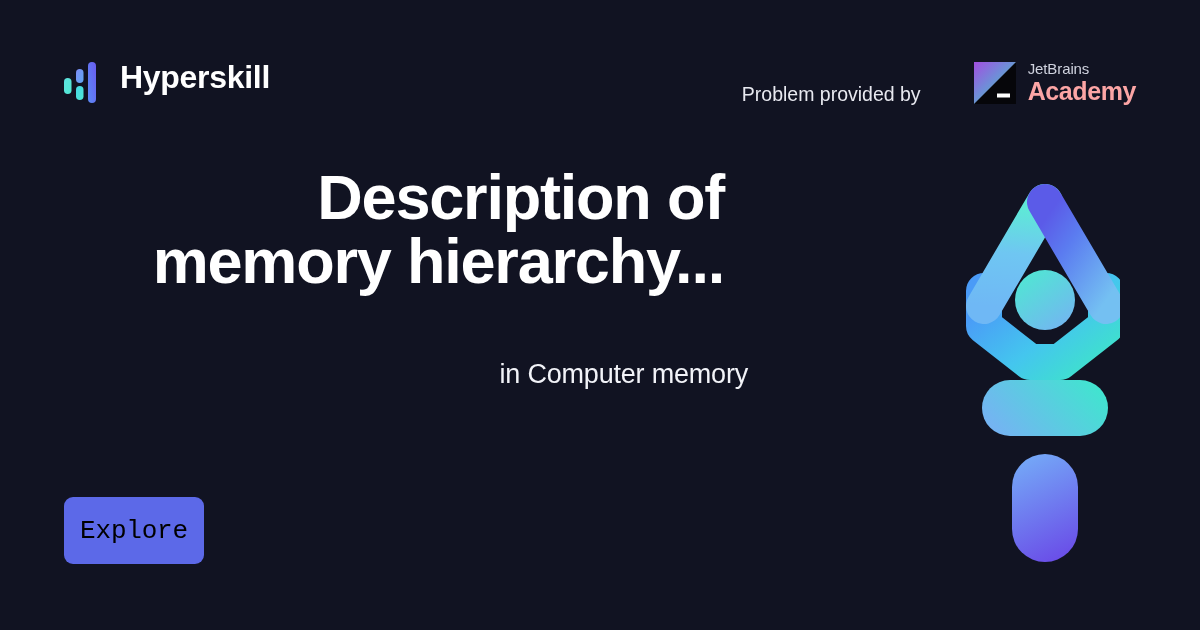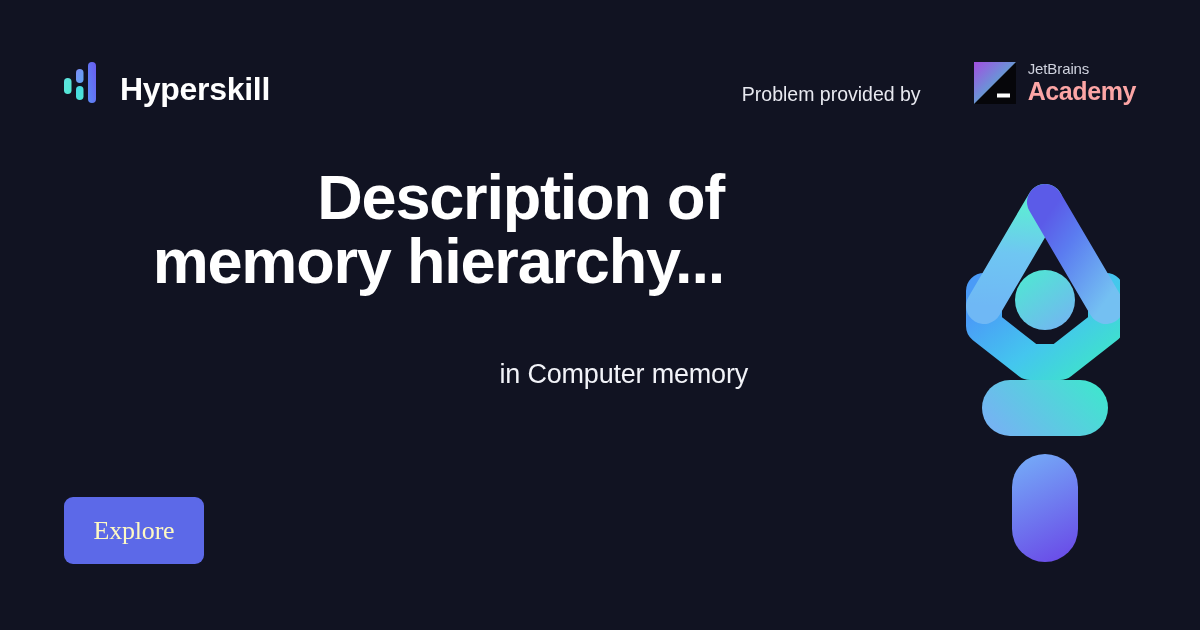--- a/index.html
+++ b/index.html
@@ -33,21 +33,21 @@
     display: flex;
     align-items: center;
     justify-content: space-between;
     padding: 0 64px;
     box-sizing: border-box;
   }
 
   
   .brand {
     display: flex;
-    align-items: flex-end;
+    align-items: flex-start;
     gap: 22px;
   }
   .brand-mark {
     display: block;
     width: 34px;
     height: 44px;
   }
   .brand-name {
     font-size: 32px;
     font-weight: bold;
@@ -132,22 +132,22 @@
   
   .cta {
     position: absolute;
     left: 64px;
     top: 497px;
     width: 140px;
     height: 67px;
     border: none;
     border-radius: 9px;
     background: #5C69E8;
-    color: #fef9c3;
-    font-family: Liberation Serif, serif;
+    color: #000000;
+    font-family: Liberation Mono, monospace;
     font-size: 26px;
     font-weight: normal;
     letter-spacing: -0.2px;
     cursor: pointer;
     padding: 0;
     display: flex;
     align-items: center;
     justify-content: center;
   }
 

